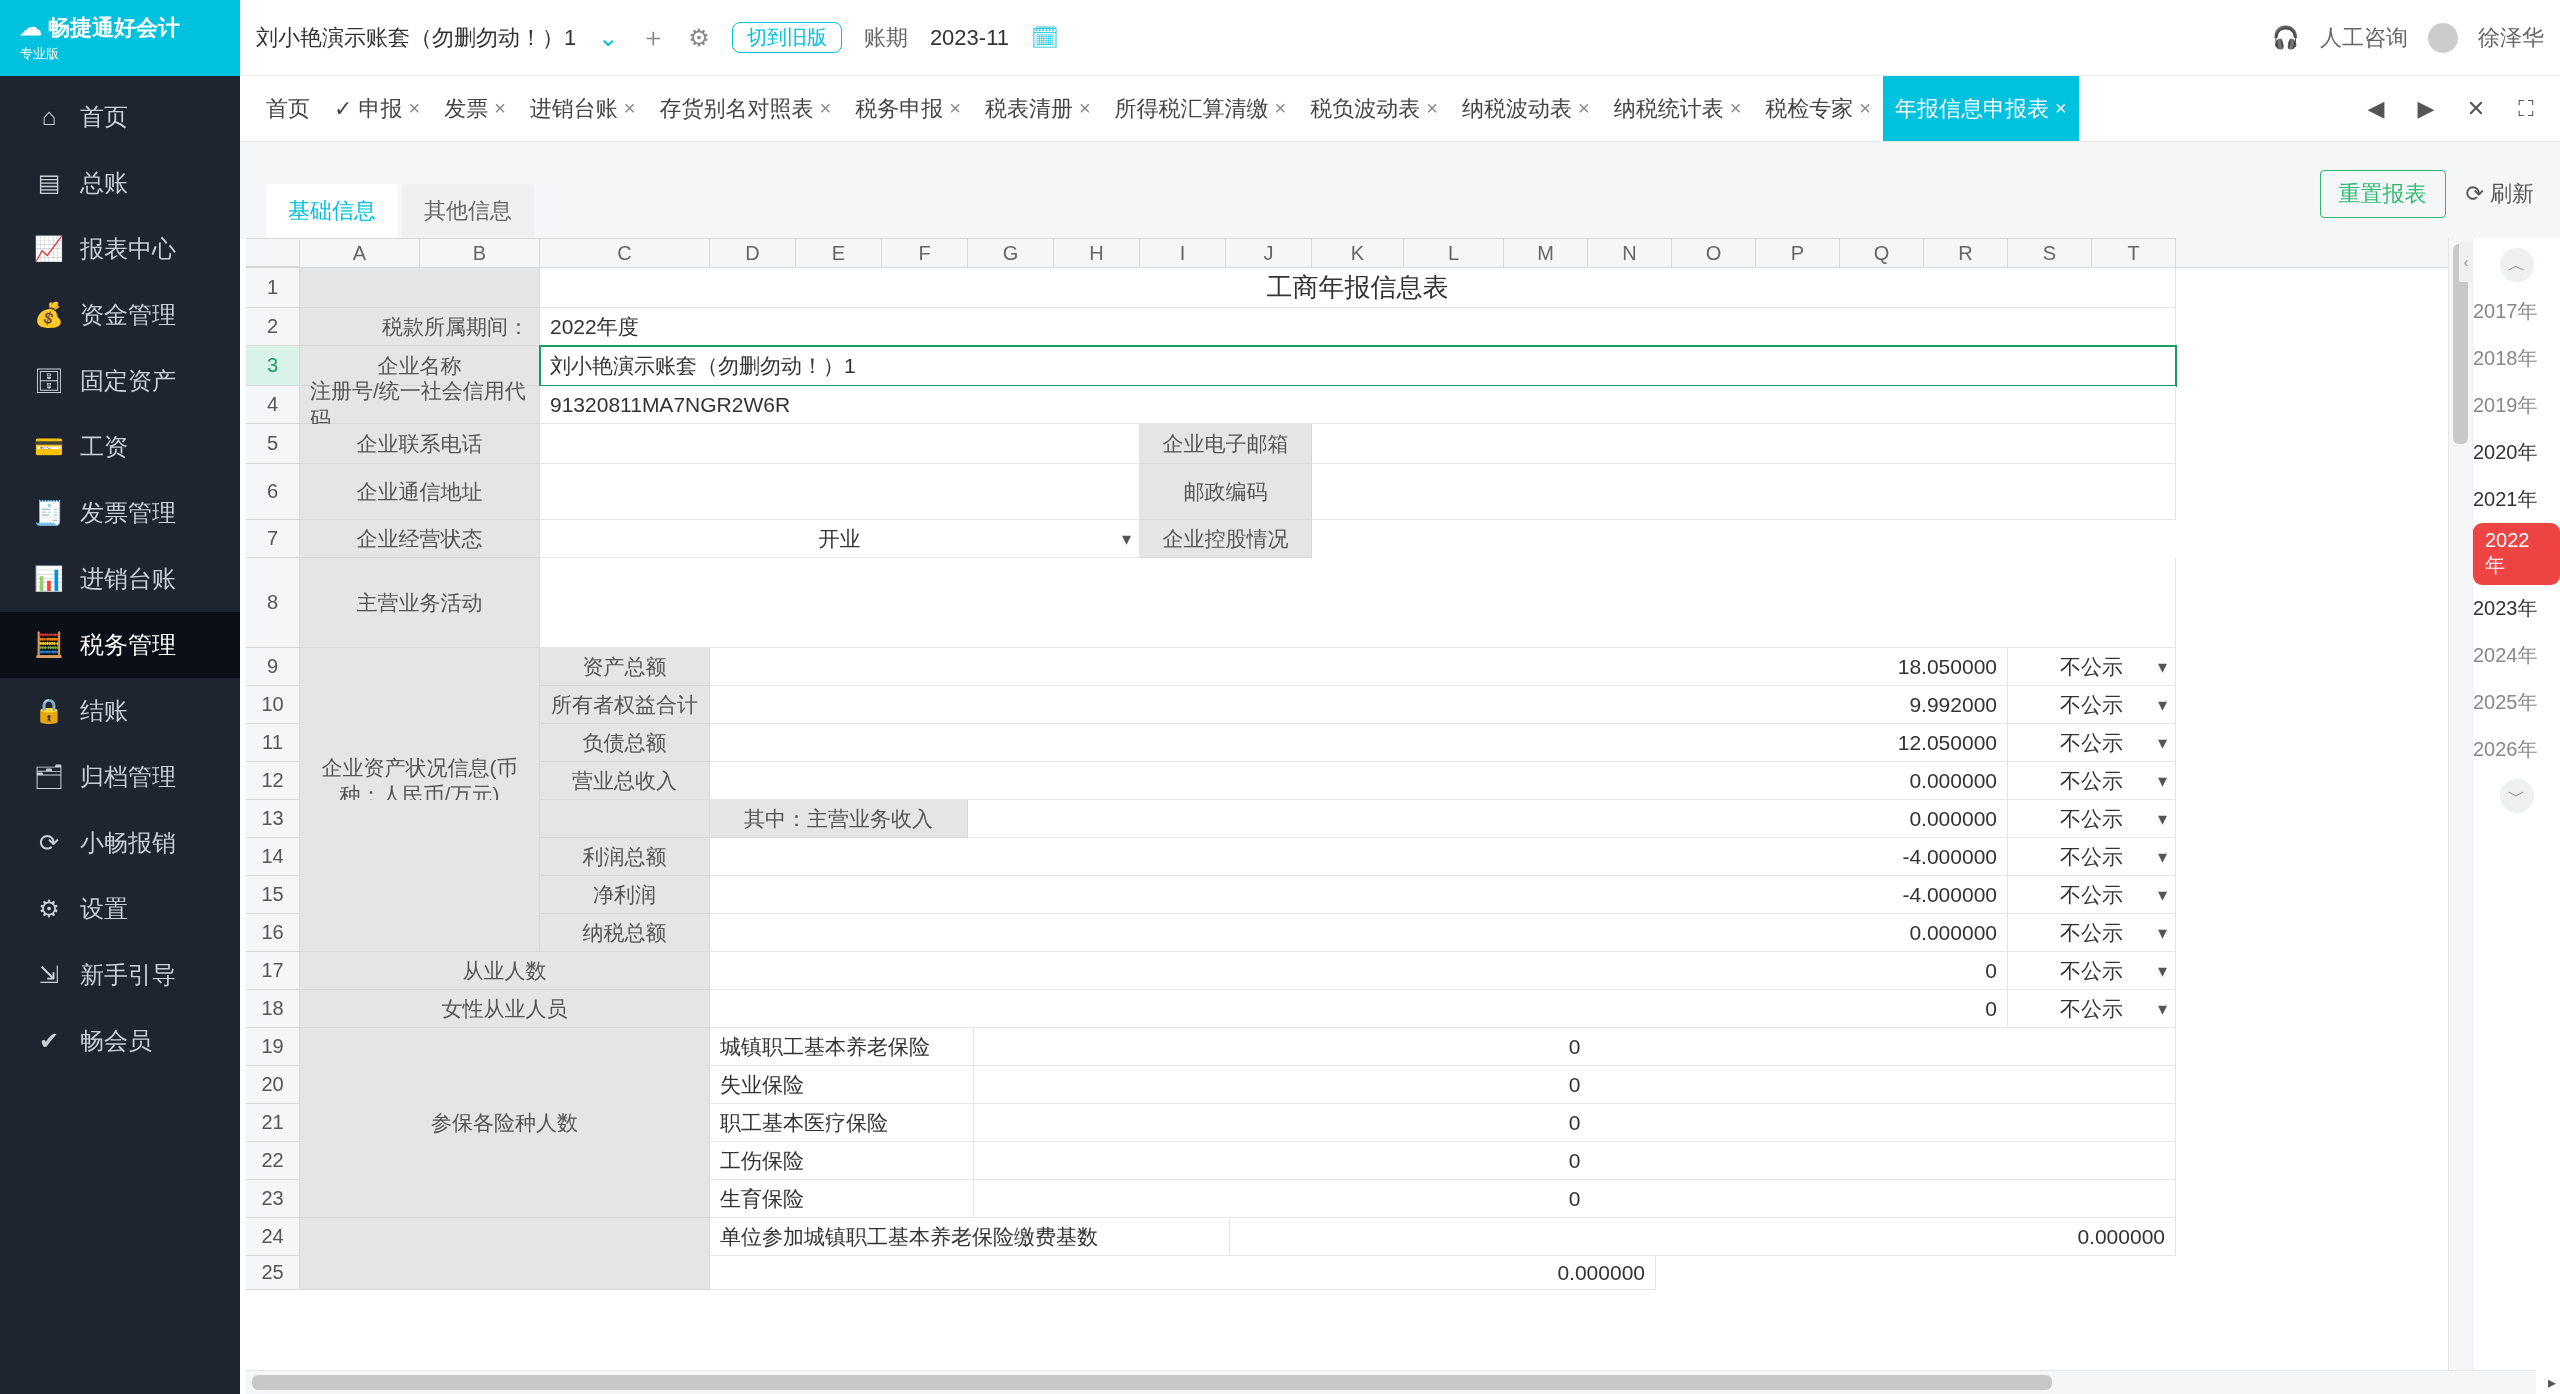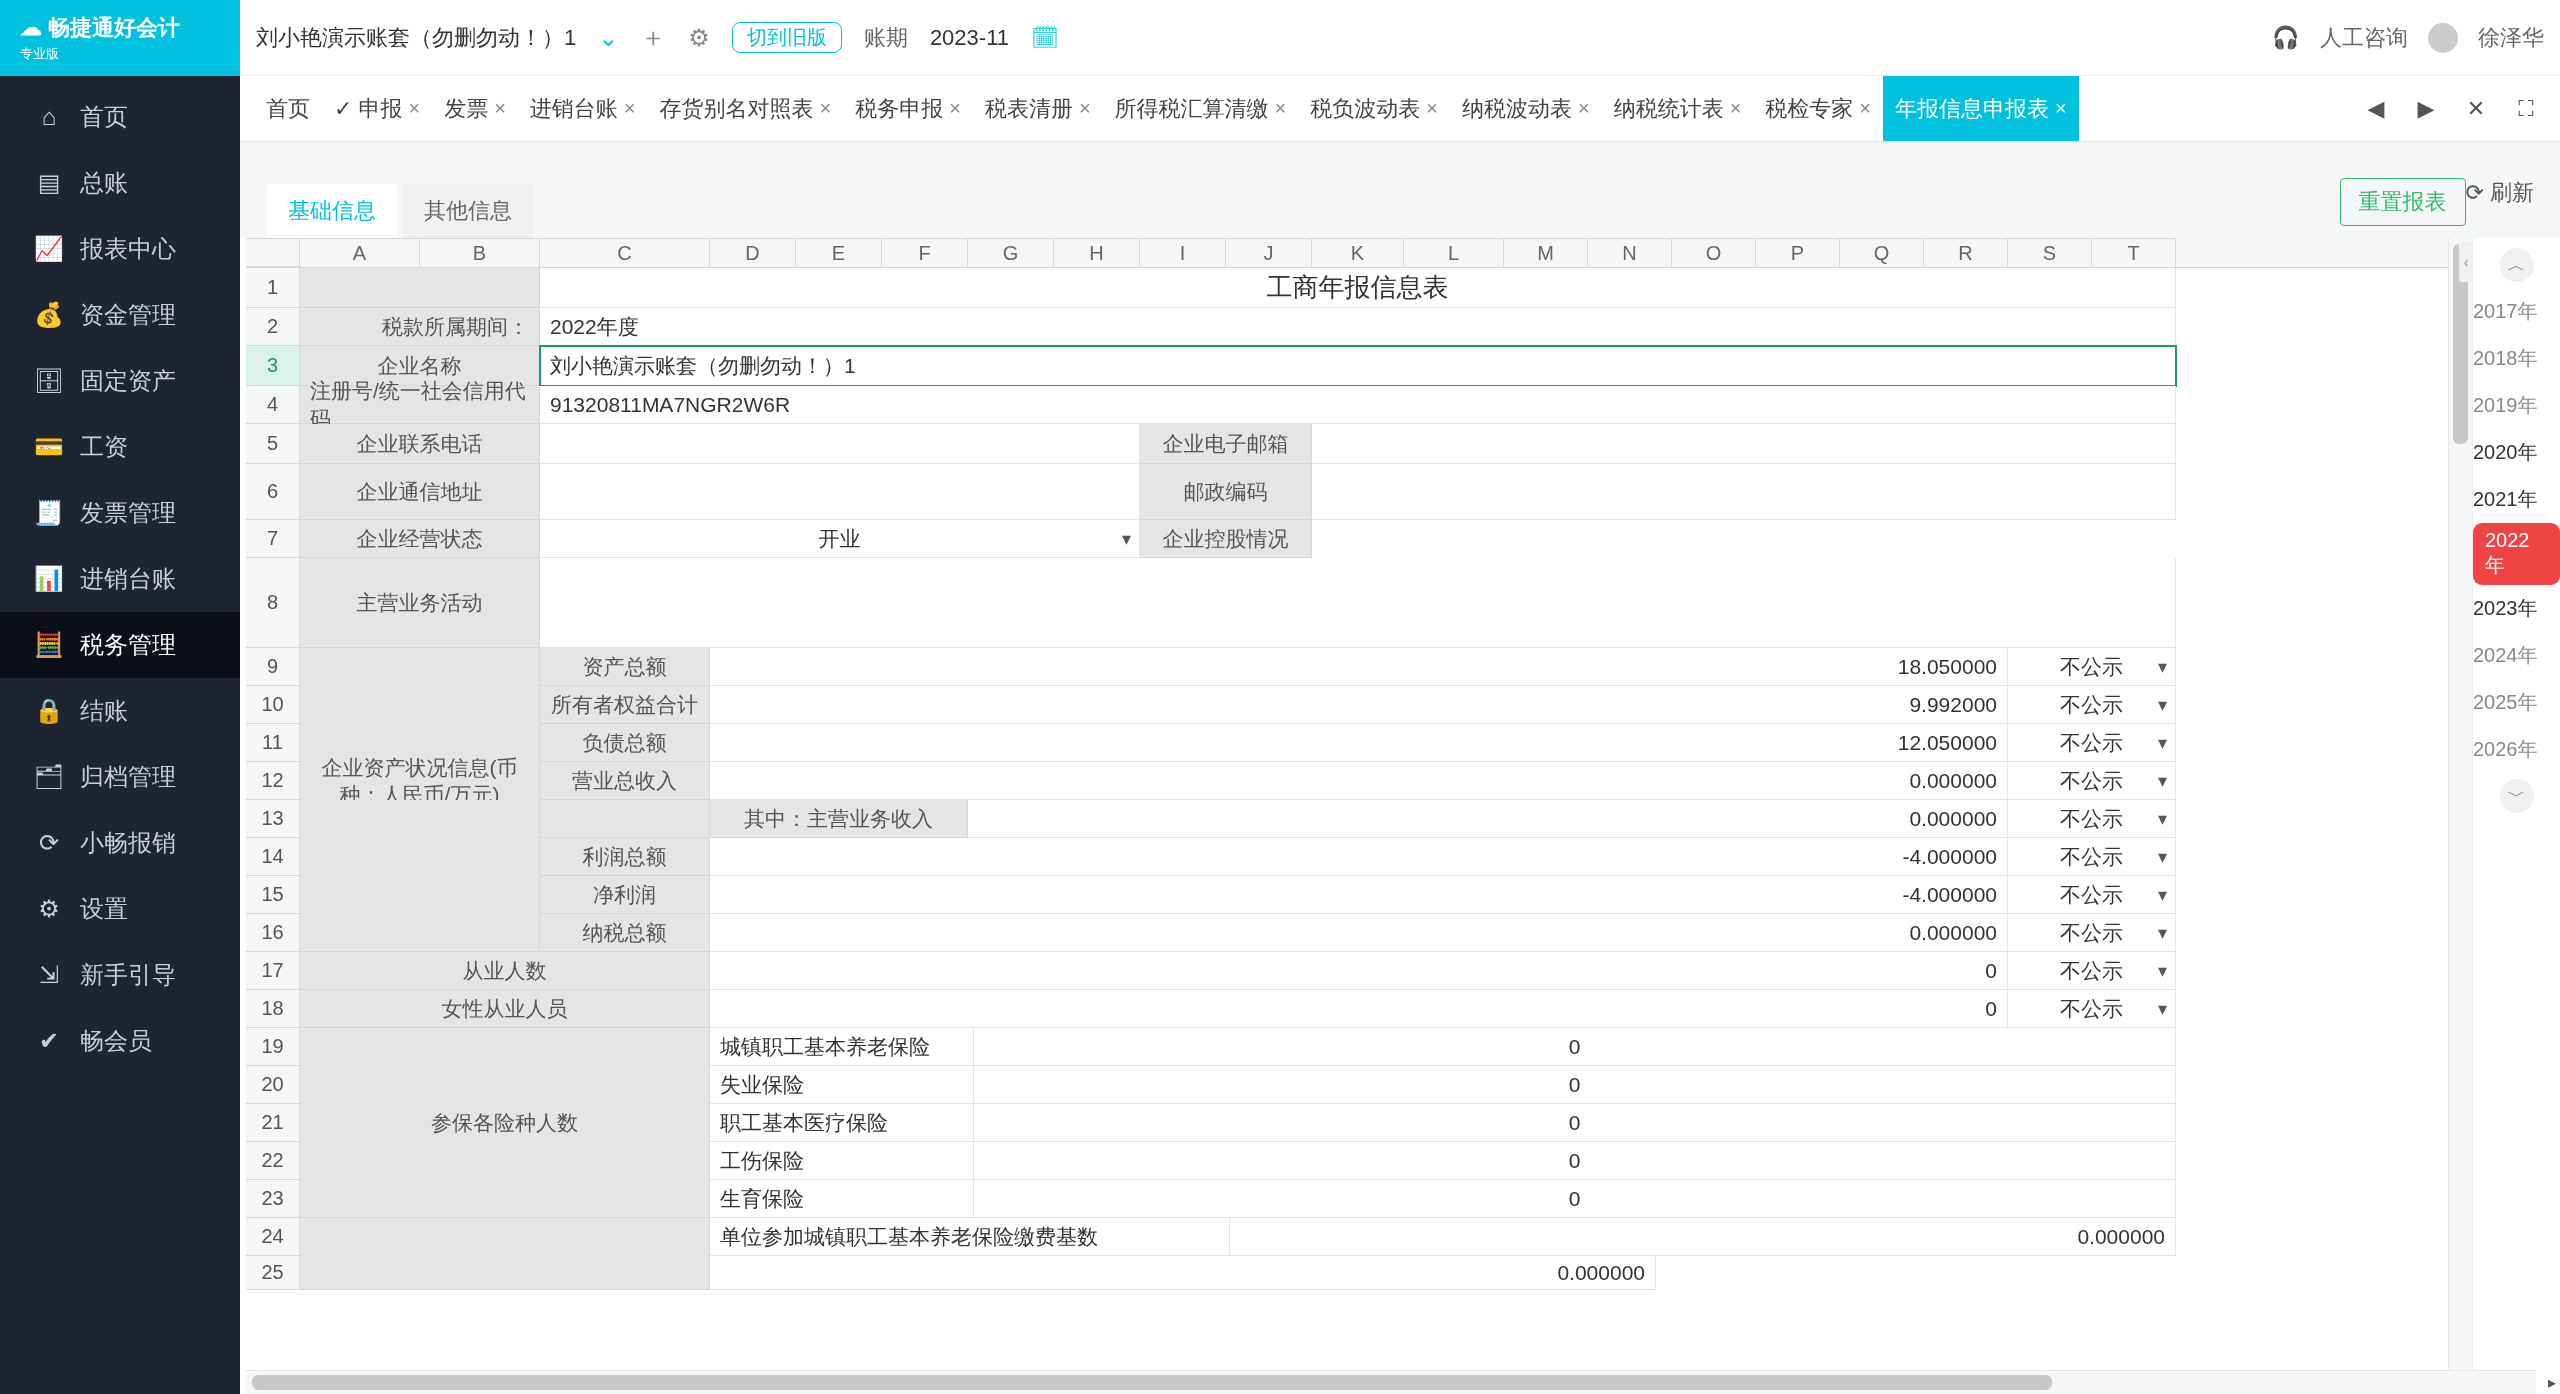--- a/index.html
+++ b/index.html
@@ -33,21 +33,21 @@
 .tab .x { color:#888; font-size:20px; }
 .tab.active { background:#00c1de; color:#fff; }
 .tab.active .x { color:#fff; }
 .tabs-right { margin-left:auto; display:flex; align-items:center; gap:10px; padding-right:14px; height:100%; }
 .tabs-right .tbtn { width:40px; height:40px; display:flex; align-items:center; justify-content:center; color:#555; font-size:22px; cursor:pointer; }
 
 
 .subarea { background:#f5f6f8; padding:22px 0 0 26px; flex-shrink:0; display:flex; align-items:flex-end; gap:4px; position:relative; height:96px; }
 .subtab { padding:12px 22px; font-size:22px; color:#666; background:#eef1f0; border-radius:4px 4px 0 0; cursor:pointer; }
 .subtab.active { background:#fff; color:#00c1de; }
-.sub-actions { position:absolute; right:26px; top:36px; display:flex; align-items:flex-start;}
+.sub-actions { position:absolute; right:26px; top:28px; display:flex; gap:20px; align-items:center;}
 .reset-btn { border:1px solid #2dbc6e; color:#2dbc6e; padding:8px 18px; font-size:22px; border-radius:4px; cursor:pointer;}
 .refresh-btn { color:#555; font-size:22px; display:flex; align-items:center; gap:6px; cursor:pointer;}
 
 
 .sheet-wrap { flex:1; display:flex; min-height:0; background:#fff; }
 .sheet { flex:1; overflow:hidden; position:relative; padding-left:6px;}
 .colhdr { display:flex; height:30px; background:#f5f6f8; border-bottom:1px solid #d7d7d7; font-size:20px; color:#666; align-items:stretch;}
 .colhdr .rh { width:54px; border-right:1px solid #d7d7d7; border-top:1px solid #d7d7d7; background:#f5f6f8;}
 .colhdr .ch { flex:0 0 auto; display:flex; align-items:center; justify-content:center; border-right:1px solid #d7d7d7; border-top:1px solid #d7d7d7;}
 .gridbody { position:relative; }

